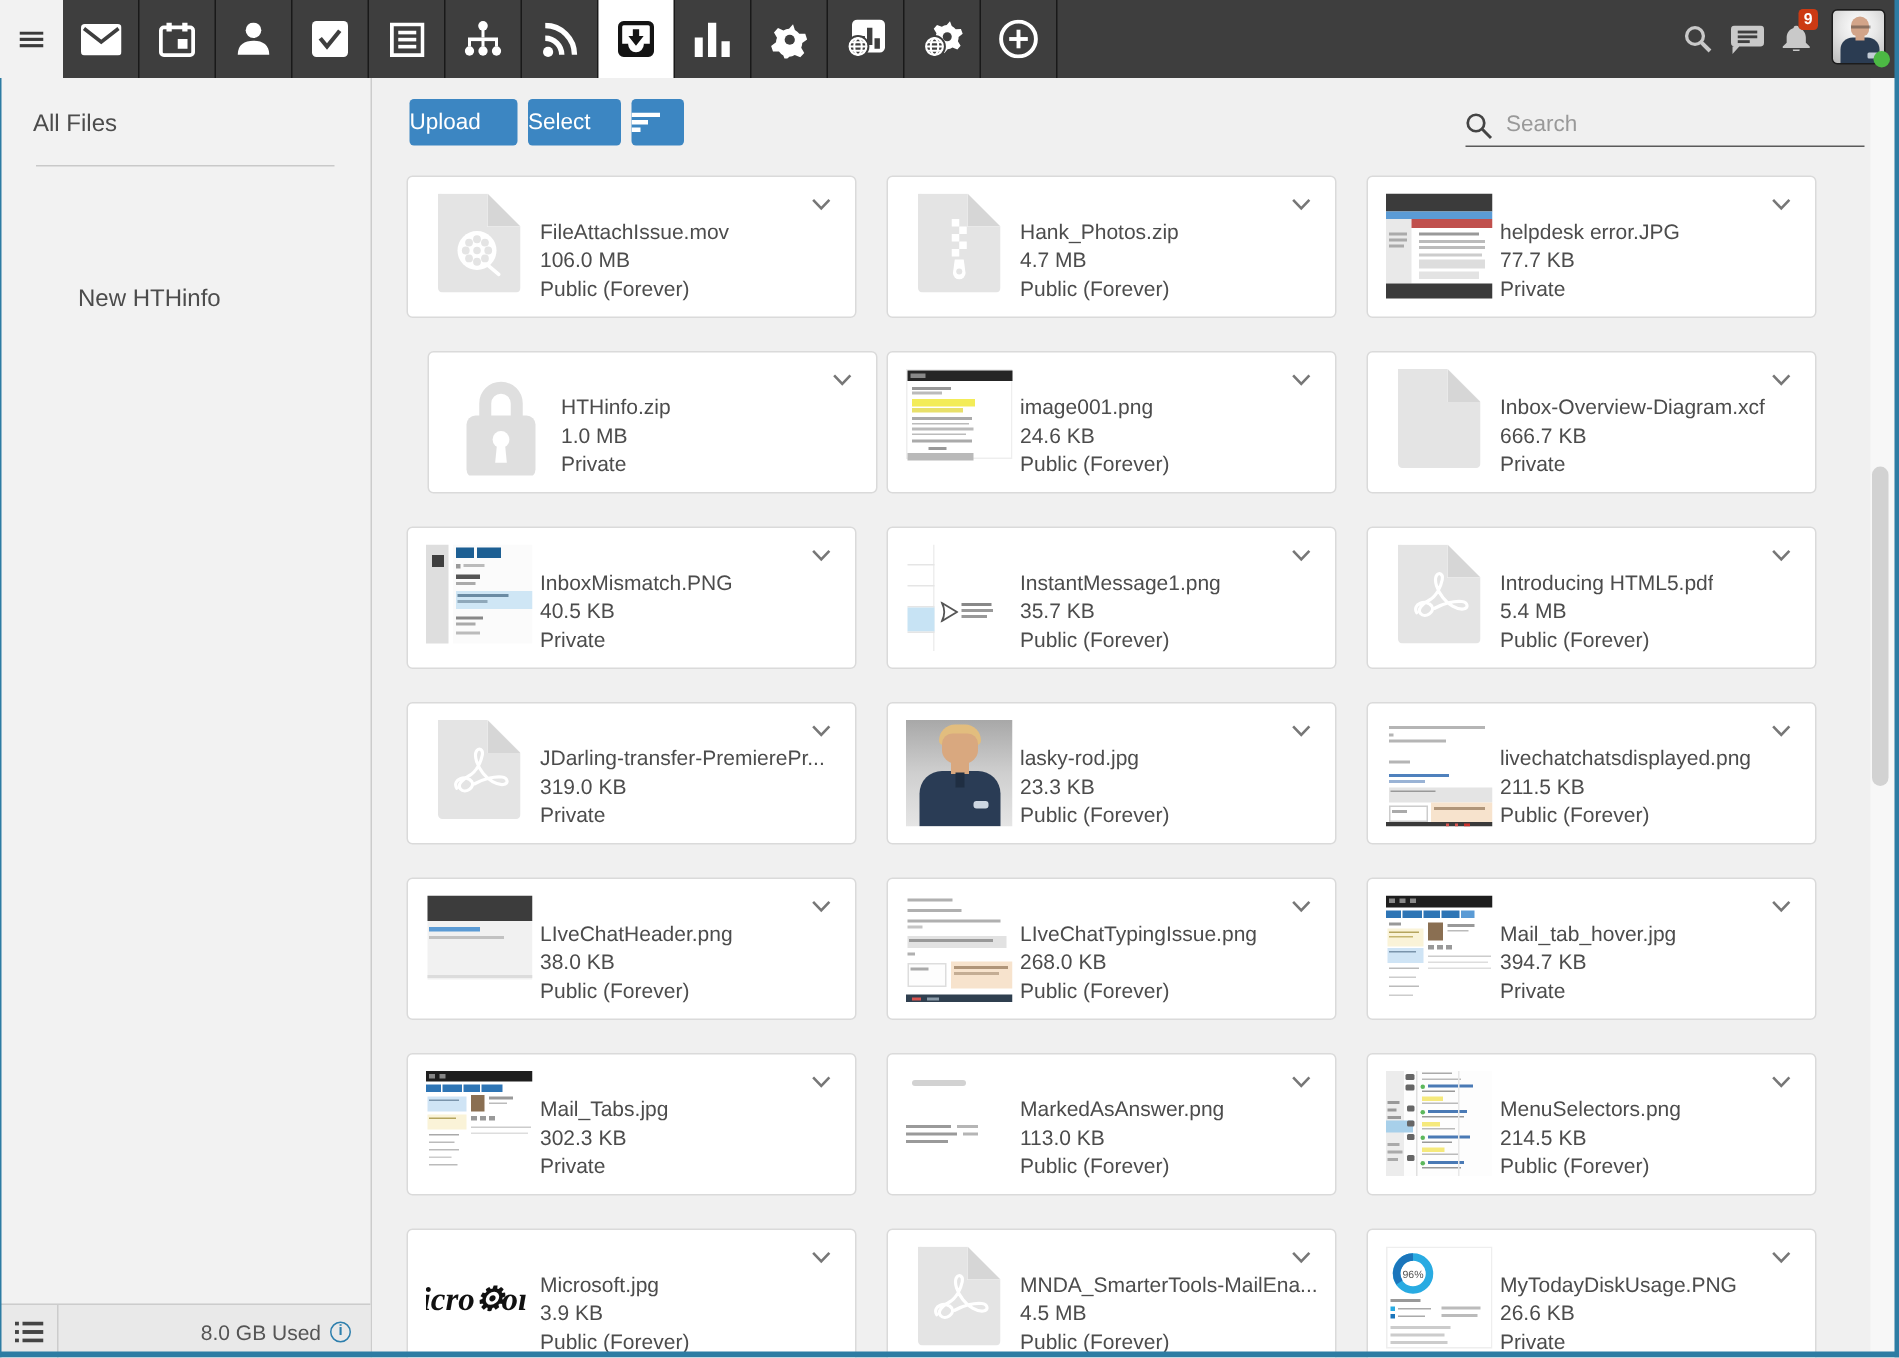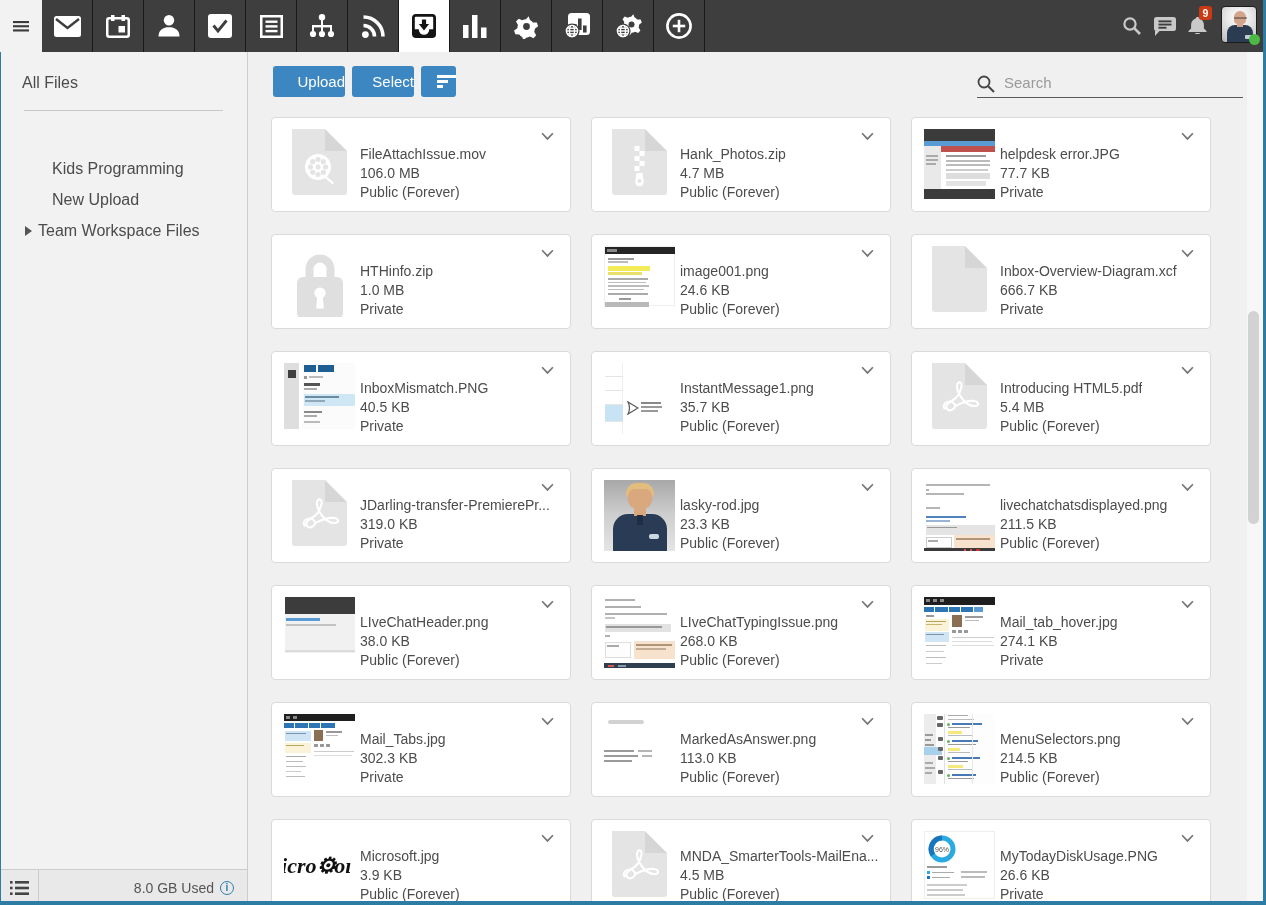--- a/index.html
+++ b/index.html
@@ -19,21 +19,21 @@
 .trow .hl{position:absolute;left:16px;top:0;width:216px;height:29px;background:#cde4f4;z-index:0}
 .trow span{position:relative;z-index:1}
 .tri-open{position:absolute;left:22px;top:13px;width:0;height:0;border-left:6px solid transparent;border-bottom:5px solid #555;z-index:1}
 .tri-closed{position:absolute;left:25px;top:10px;width:0;height:0;border-top:5px solid transparent;border-bottom:5px solid transparent;border-left:7px solid #555;z-index:1}
 #sidefoot{position:absolute;left:0;top:817px;width:247px;height:36px;background:#e9e9e9;border-top:1px solid #ccc}
 #sidefoot .vd{position:absolute;left:38px;top:0;width:1px;height:36px;background:#ccc}
 #gbused{position:absolute;right:33px;top:0;line-height:36px;font-size:14px;color:#555}
 #infoi{position:absolute;right:13px;top:11px;width:14px;height:14px;border:1.5px solid #2e7fad;border-radius:50%;color:#2e7fad;font-size:10px;font-weight:bold;text-align:center;line-height:11px}
 
 #content{position:absolute;left:249px;top:52px;width:1017px;height:853px;background:#f0f0f0}
-.btn{position:absolute;top:14px;height:31px;background:#3c86c2;border-radius:3px;color:#fff;font-size:15px;text-align:right;line-height:31px}
+.btn{position:absolute;top:14px;height:31px;background:#3c86c2;border-radius:3px;color:#fff;font-size:15px;text-align:left;line-height:31px}
 #search-ic{position:absolute;left:728px;top:23px}
 #search-ph{position:absolute;left:755px;top:22px;font-size:15px;color:#999}
 #search-ul{position:absolute;left:728px;top:44.5px;width:266px;height:1px;background:#5a5a5a}
 
 .card{position:absolute;width:300px;height:95px;background:#fff;border:1px solid #dadada;border-radius:4px}
 .thumb{position:absolute;left:12px;top:11px;width:71px;height:71px;display:flex;align-items:flex-start;justify-content:center;overflow:hidden}
 .meta{position:absolute;left:88px;top:27px;font-size:14px;line-height:19px;color:#4c4c4c;max-width:200px}
 .meta .nm{white-space:nowrap;overflow:hidden;text-overflow:clip;max-width:200px}
 .chev{position:absolute;right:16px;top:14px}
 
@@ -209,23 +209,21 @@
   <div style="position:absolute;left:11.5px;top:9.5px;width:13px;height:2.2px;background:rgba(70,60,55,.5)"></div>
   <div style="position:absolute;left:5px;top:18px;width:26px;height:19px;background:#2b3c52;border-radius:8px 8px 0 0"></div>
   <div style="position:absolute;left:15px;top:16px;width:6px;height:4px;background:#d2a489"></div>
   <div style="position:absolute;left:23px;top:28px;width:7px;height:4px;background:#c3ccd6;border-radius:1px"></div>
 </div>
 <div style="position:absolute;left:1249px;top:34px;width:11px;height:11px;border-radius:50%;background:#4cb944"></div>
 </div>
 <div id="sidebar">
 <div id="allfiles">All Files</div>
 <div id="sidediv"></div>
-<div class="trow" style="top:102px"><span style="margin-left:52px">Kids Programming</span></div>
-<div class="trow" style="top:133px"><span style="margin-left:52px">New Upload</span></div>
-<div class="trow" style="top:164px"><div class="tri-closed"></div><span style="margin-left:38px">Team Workspace Files</span></div>
+<div class="trow" style="top:133px"><span style="margin-left:52px">New HTHinfo</span></div>
 <div id="sidefoot">
 <div class="vd"></div>
 <svg style="position:absolute;left:10px;top:11px" width="19" height="14" viewBox="0 0 19 14">
           <g fill="#444">
             <rect x="0" y="0" width="2.6" height="2.6"></rect>
             <rect x="5" y="0" width="14" height="2.6"></rect>
             <rect x="0" y="5.7" width="2.6" height="2.6"></rect>
             <rect x="5" y="5.7" width="14" height="2.6"></rect>
             <rect x="0" y="11.4" width="2.6" height="2.6"></rect>
             <rect x="5" y="11.4" width="14" height="2.6"></rect>
@@ -362,21 +360,21 @@
         <div class="meta">
           <div class="nm">helpdesk error.JPG</div>
           <div>77.7 KB</div>
           <div>Private</div>
         </div>
         <svg class="chev" width="13" height="9" viewBox="0 0 12 8">
           <use href="#chv"></use>
         </svg>
       </div>
 
-<div class="card" style="left:22px;top:182px">
+<div class="card" style="left:36px;top:182px">
         <div class="thumb">
           <svg width="60" height="74">
             <use href="#ic-lock"></use>
           </svg>
         </div>
         <div class="meta">
           <div class="nm">HTHinfo.zip</div>
           <div>1.0 MB</div>
           <div>Private</div>
         </div>
@@ -638,21 +636,21 @@
 <div class="t" style="left:28px;top:33px;width:4px;height:3px;background:#999"></div>
             <div class="t" style="left:34px;top:33px;width:4px;height:3px;background:#999"></div>
             <div class="t" style="left:40px;top:33px;width:4px;height:3px;background:#999"></div>
 <div class="t" style="left:28px;top:40px;width:42px;height:1.2px;background:#ccc"></div>
 <div class="t" style="left:28px;top:44px;width:40px;height:1.2px;background:#ddd"></div>
 <div class="t" style="left:28px;top:48px;width:42px;height:1.2px;background:#ddd"></div>
 </div>
         </div>
         <div class="meta">
           <div class="nm">Mail_tab_hover.jpg</div>
-          <div>274.1 KB</div>
+          <div>394.7 KB</div>
           <div>Private</div>
         </div>
         <svg class="chev" width="13" height="9" viewBox="0 0 12 8">
           <use href="#chv"></use>
         </svg>
       </div>
 
 <div class="card" style="left:22px;top:650px">
         <div class="thumb">
           <div style="position:relative;width:71px;height:71px;background:#fff">

